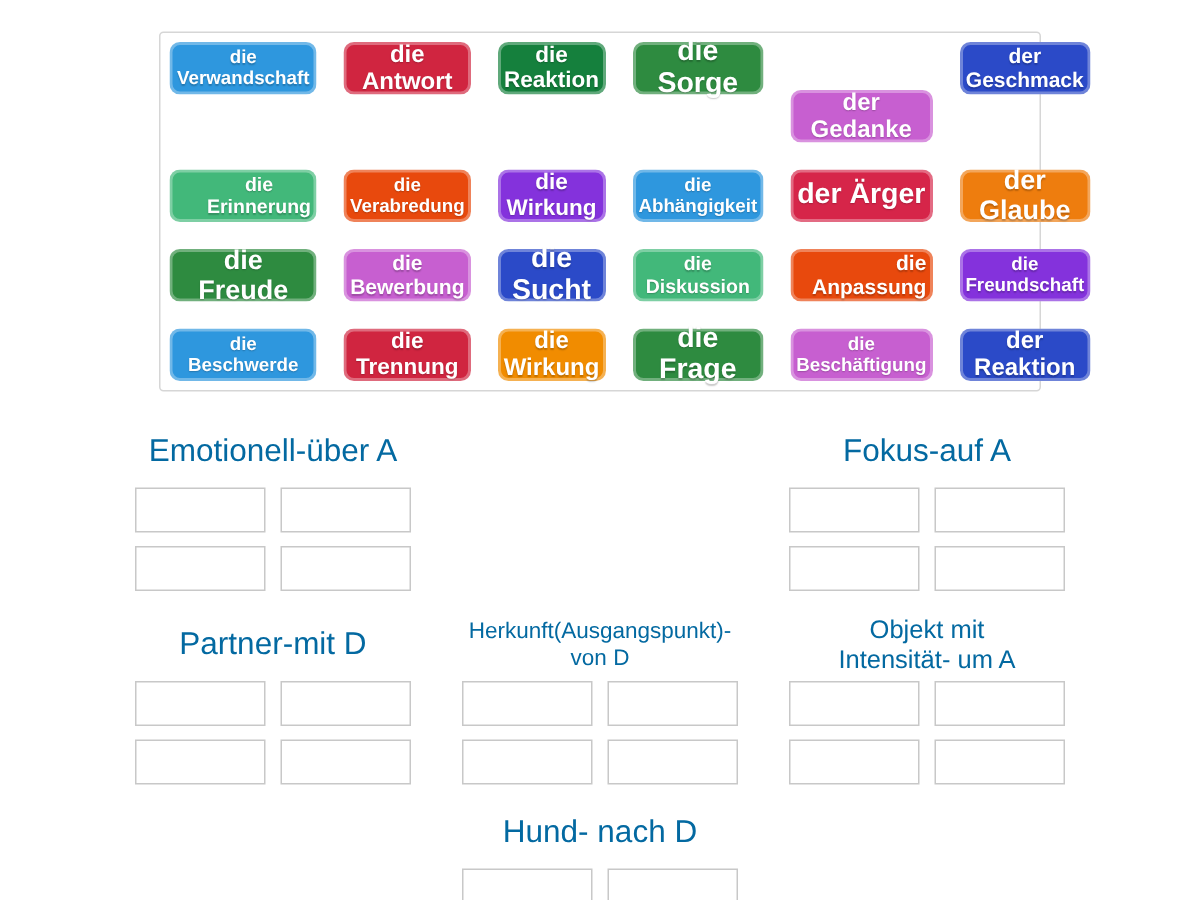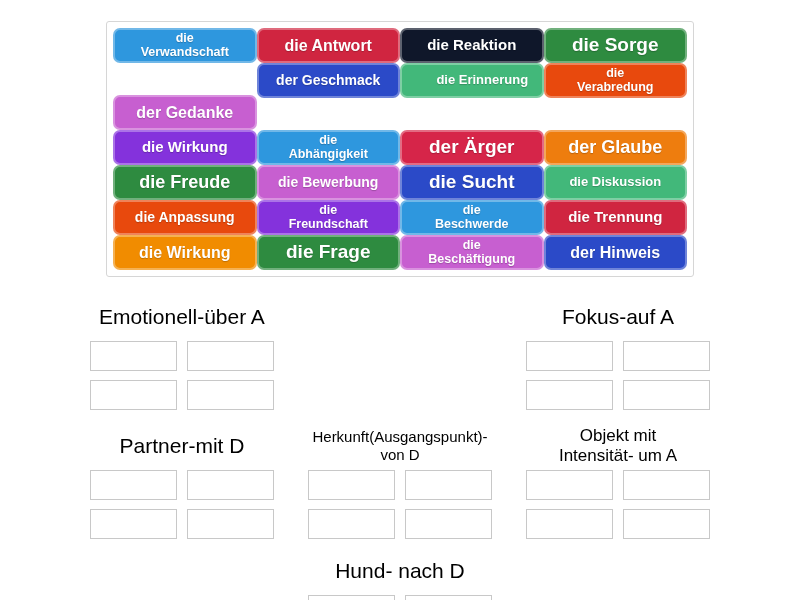--- a/index.html
+++ b/index.html
@@ -14,22 +14,22 @@
   
   .word-bank {
     box-sizing: border-box;
     width: 588px;
     margin: 21px auto 0 auto;
     border: 1px solid #d6d6d6;
     border-radius: 3px;
     background: #ffffff;
     padding: 6px;
     display: grid;
-    grid-template-columns: repeat(4, 1fr);
-    gap: 0;
+    grid-template-columns: repeat(6, 1fr);
+    gap: 18px;
   }
   .tile {
     box-sizing: border-box;
     height: 35px;
     border-radius: 7px;
     border: 2px solid rgba(255,255,255,0.32); 
     background-clip: border-box;
     display: flex;
     align-items: center;
     justify-content: center;
@@ -57,21 +57,21 @@
     display: flex;
     flex-direction: column;
     align-items: center;
   }
   .group-heading {
     min-height: 40px;
     display: flex;
     align-items: center;
     justify-content: center;
     text-align: center;
-    color: #000000;
+    color: #0369a1;
     line-height: 1.18;
     white-space: pre-line;
     margin-bottom: 4px;
   }
   .slots {
     display: grid;
     grid-template-columns: repeat(2, 87px);
     gap: 9px 10px;
   }
   .slot {
@@ -82,21 +82,21 @@
     border: 1px solid #c8c8c8;
   }
 </style>
 </head>
 <body>
 
 <div class="word-bank">
     <div class="tile" style="background-color: rgb(46, 151, 222); font-size: 12.5px;">die
 Verwandschaft</div>
     <div class="tile" style="background-color: rgb(208, 37, 64); font-size: 16px;">die Antwort</div>
-    <div class="tile" style="background-color: #0f172a; font-size: 15px;">die Reaktion</div>
+    <div class="tile" style="background-color: #15803d; font-size: 15px;">die Reaktion</div>
     <div class="tile" style="background-color: rgb(46, 139, 64); font-size: 19px;">die Sorge</div>
     <div class="tile" style="background-color: rgb(199, 95, 208); font-size: 16px; margin-top: 32px;">der Gedanke</div>
     <div class="tile" style="background-color: rgb(43, 74, 200); font-size: 14px;">der Geschmack</div>
     <div class="tile" style="background-color: rgb(66, 184, 122); font-size: 13px; padding-left: 23px;">die Erinnerung</div>
     <div class="tile" style="background-color: rgb(232, 73, 13); font-size: 12.5px;">die
 Verabredung</div>
     <div class="tile" style="background-color: rgb(132, 50, 220); font-size: 15px;">die Wirkung</div>
     <div class="tile" style="background-color: rgb(46, 151, 222); font-size: 12.5px;">die
 Abhängigkeit</div>
     <div class="tile" style="background-color: rgb(214, 37, 73); font-size: 19px;">der Ärger</div>
@@ -108,21 +108,21 @@
     <div class="tile" style="background-color: rgb(232, 73, 13); font-size: 14px; text-align: right;">die Anpassung</div>
     <div class="tile" style="background-color: rgb(132, 50, 220); font-size: 12.5px;">die
 Freundschaft</div>
     <div class="tile" style="background-color: rgb(46, 151, 222); font-size: 12.5px;">die
 Beschwerde</div>
     <div class="tile" style="background-color: rgb(208, 37, 64); font-size: 15px;">die Trennung</div>
     <div class="tile" style="background-color: rgb(241, 140, 0); font-size: 16px;">die Wirkung</div>
     <div class="tile" style="background-color: rgb(46, 139, 64); font-size: 19px;">die Frage</div>
     <div class="tile" style="background-color: rgb(199, 95, 208); font-size: 12.5px;">die
 Beschäftigung</div>
-    <div class="tile" style="background-color: rgb(43, 74, 200); font-size: 16px;">der Hinweis</div>
+    <div class="tile" style="background-color: rgb(43, 74, 200); font-size: 16px;">der Reaktion</div>
   </div>
 <div class="groups-area">
     <div class="groups-row first">
       <div class="group">
         <div class="group-heading" style="font-size: 21px;">Emotionell-über A</div>
         <div class="slots">
           <div class="slot"></div>
           <div class="slot"></div>
           <div class="slot"></div>
           <div class="slot"></div>

